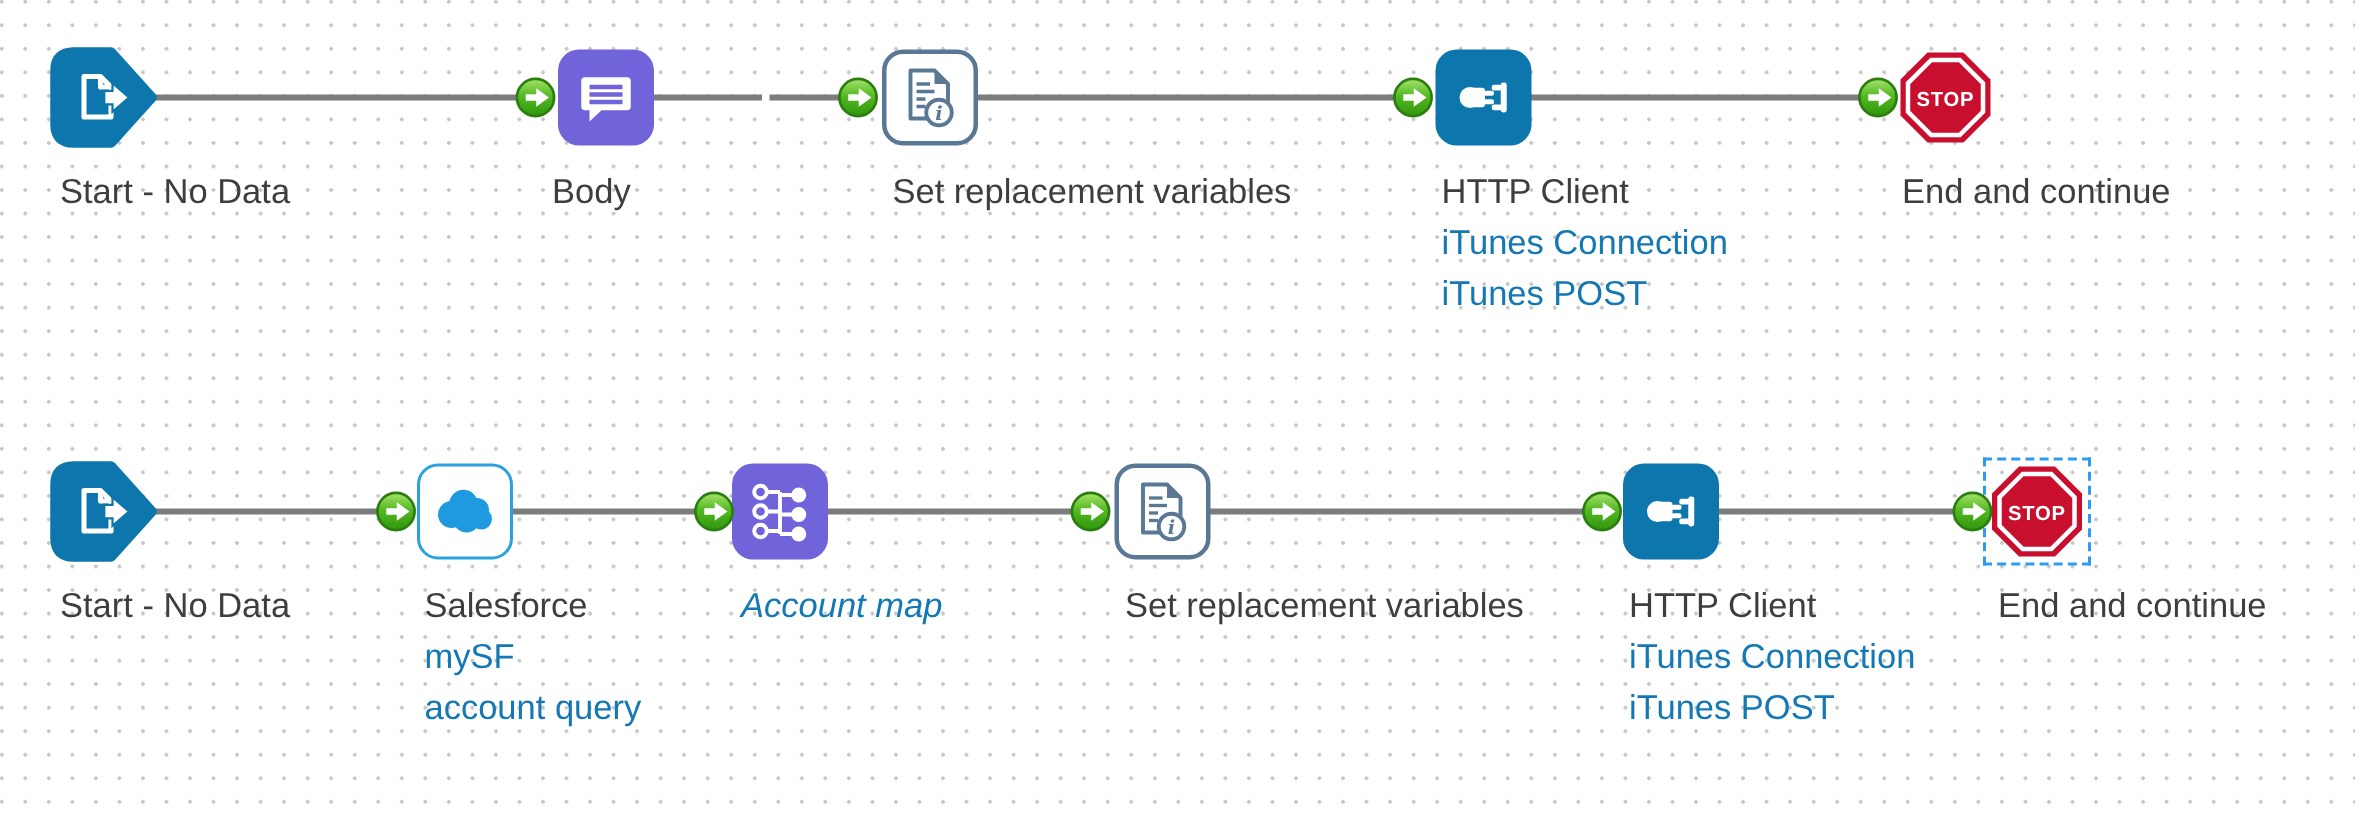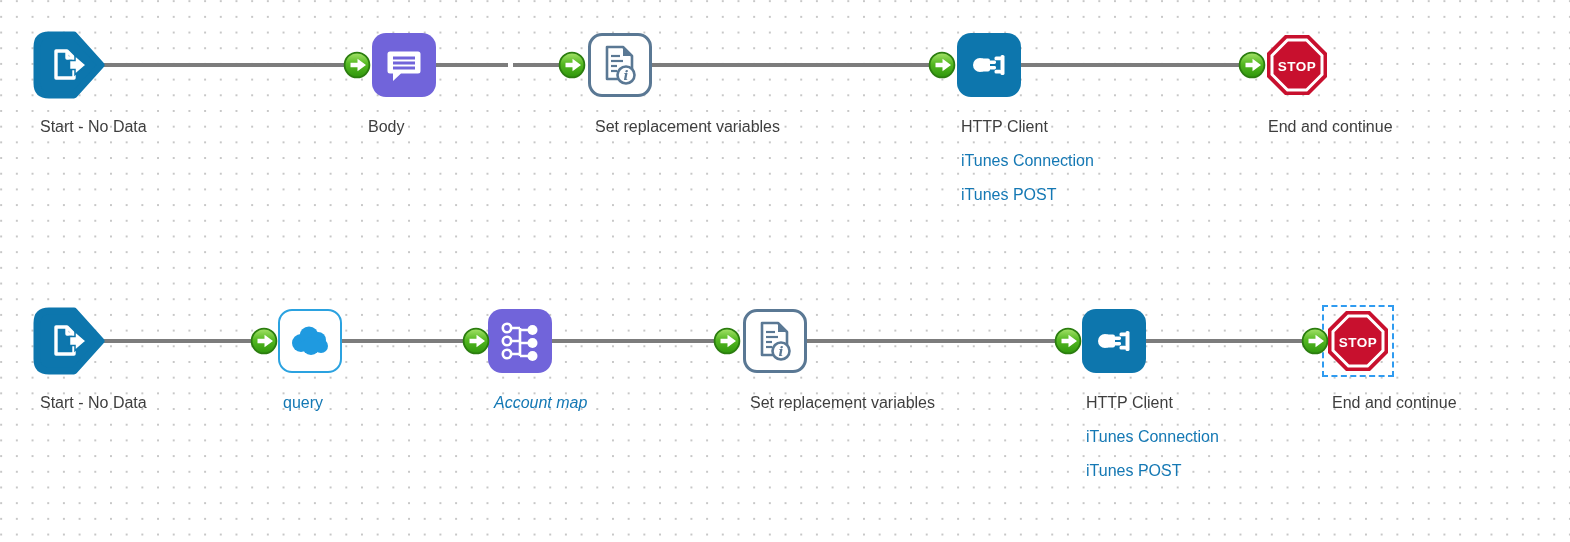--- a/index.html
+++ b/index.html
@@ -20,21 +20,21 @@
     display:flex; align-items:center; justify-content:center; z-index:2;
   }
   .node.blue   { background:#0d76ad; }
   .node.purple { background:#7164da; }
   .node.outline-slate { background:#fff; border:3px solid #5a7894; }
   .node.outline-sf    { background:#fff; border:2.5px solid #2ba2e0; }
   .shape { position:absolute; z-index:2; }
   .garrow { position:absolute; width:28px; height:28px; z-index:3; }
   .labels {
     position:absolute; z-index:2;
-    font-size:16px; line-height:34px; color:#3e3e3e; white-space:nowrap;
+    font-size:23px; line-height:34px; color:#3e3e3e; white-space:nowrap;
   }
   .labels .link { color:#1478b4; display:block; text-decoration:none; cursor:pointer; }
   .labels .main-link { color:#1478b4;font-style:italic; }
   .sel-box {
     position:absolute; width:72px; height:72px; z-index:2;
     border:2px dashed #2f9bf0;
     display:flex; align-items:center; justify-content:center;
   }
   .sel-box .shape { position:static; }
 </style>
@@ -250,21 +250,23 @@
         <polygon points="22.5,7 41.5,7 57,22.5 57,41.5 41.5,57 22.5,57 7,41.5 7,22.5" fill="none" stroke="#fff" stroke-width="3"></polygon>
         <text x="32" y="37.5" text-anchor="middle" font-size="13.5" font-weight="bold" font-family="'Liberation Sans',sans-serif" fill="#fff" letter-spacing="0.5">STOP</text>
       </g>
     </svg>
   </div>
 
   <div class="labels" style="left:40px;top:386px">
     <div>Start - No Data</div>
   </div>
   <div class="labels" style="left:283px;top:386px">
-    <a class="link">query</a>
+    <div>Salesforce</div>
+    <a class="link">mySF</a>
+    <a class="link">account query</a>
   </div>
   <div class="labels" style="left:494px;top:386px">
     <div class="main-link">Account map</div>
   </div>
   <div class="labels" style="left:750px;top:386px">
     <div>Set replacement variables</div>
   </div>
   <div class="labels" style="left:1086px;top:386px">
     <div>HTTP Client</div>
     <a class="link">iTunes Connection</a>

